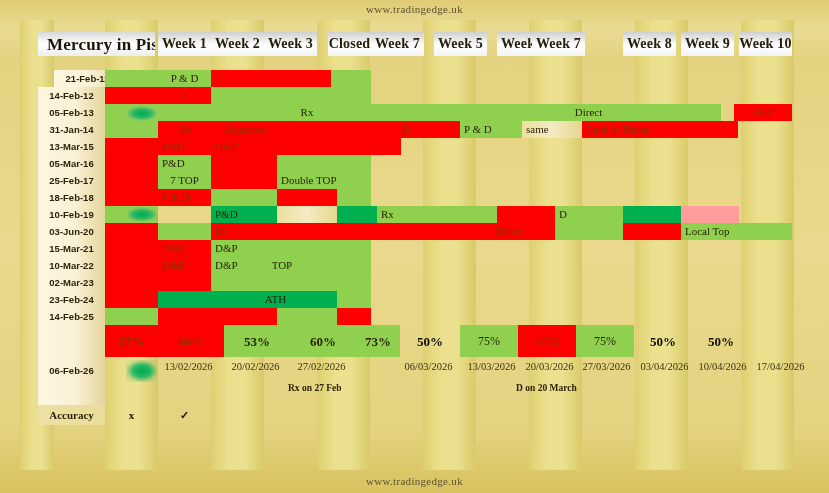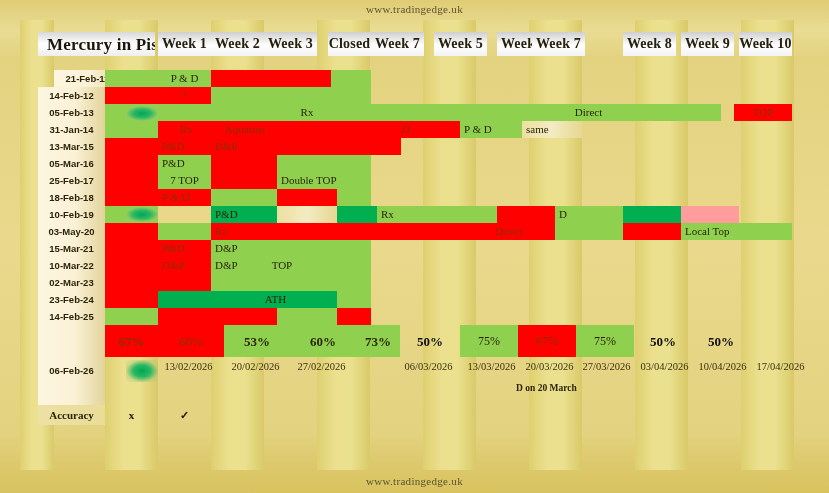--- a/index.html
+++ b/index.html
@@ -109,21 +109,21 @@
 
     <div class="cell rowlab" style="left:34px;top:50px;width:67px;height:17px;">21-Feb-11</div>
     <div class="cell rowlab" style="left:18px;top:67px;width:67px;height:17px;">14-Feb-12</div>
     <div class="cell rowlab" style="left:18px;top:84px;width:67px;height:17px;">05-Feb-13</div>
     <div class="cell rowlab" style="left:18px;top:101px;width:67px;height:17px;">31-Jan-14</div>
     <div class="cell rowlab" style="left:18px;top:118px;width:67px;height:17px;">13-Mar-15</div>
     <div class="cell rowlab" style="left:18px;top:135px;width:67px;height:17px;">05-Mar-16</div>
     <div class="cell rowlab" style="left:18px;top:152px;width:67px;height:17px;">25-Feb-17</div>
     <div class="cell rowlab" style="left:18px;top:169px;width:67px;height:17px;">18-Feb-18</div>
     <div class="cell rowlab" style="left:18px;top:186px;width:67px;height:17px;">10-Feb-19</div>
-    <div class="cell rowlab" style="left:18px;top:203px;width:67px;height:17px;">03-May-20</div>
+    <div class="cell rowlab" style="left:18px;top:203px;width:67px;height:17px;">03-Jun-20</div>
     <div class="cell rowlab" style="left:18px;top:220px;width:67px;height:17px;">15-Mar-21</div>
     <div class="cell rowlab" style="left:18px;top:237px;width:67px;height:17px;">10-Mar-22</div>
     <div class="cell rowlab" style="left:18px;top:254px;width:67px;height:17px;">02-Mar-23</div>
     <div class="cell rowlab" style="left:18px;top:271px;width:67px;height:17px;">23-Feb-24</div>
     <div class="cell rowlab" style="left:18px;top:288px;width:67px;height:17px;">14-Feb-25</div>
     <div class="cell rowlab" style="left:18px;top:337px;width:67px;height:28px;">06-Feb-26</div>
     <div class="cell rowlab" style="left:18px;top:305px;width:67px;height:32px;"></div>
     <div class="cell rowlab" style="left:18px;top:365px;width:67px;height:20px;"></div>
 
     <div class="cell g" style="left:85px;top:50px;width:53px;height:17px;"></div>
@@ -165,20 +165,23 @@
       <span class="txtred" style="margin-left:32px;">Aquarius</span>
     </div>
     <div class="cell r lft" style="left:378px;top:101px;width:62px;height:17px;">
       <span class="txtred">D</span>
     </div>
     <div class="cell g lft" style="left:440px;top:101px;width:62px;height:17px;">
       <span class="txtdark">P &amp; D</span>
     </div>
     <div class="cell cream lft" style="left:502px;top:101px;width:60px;height:17px;">
       <span class="txtdark">same</span>
+    </div>
+    <div class="cell r lft" style="left:562px;top:101px;width:156px;height:17px;">
+      <span class="txtred">Back in Pisces</span>
     </div>
 
     <div class="cell r lft" style="left:138px;top:118px;width:53px;height:17px;">
       <span class="txtred">P&amp;D</span>
     </div>
     <div class="cell r lft" style="left:191px;top:118px;width:190px;height:17px;">
       <span class="txtred">D&amp;P</span>
     </div>
 
     <div class="cell g lft" style="left:138px;top:135px;width:53px;height:17px;">
@@ -271,20 +274,21 @@
     <div class="cell ctr dt" style="left:200px;top:337px;width:71px;height:20px;">20/02/2026</div>
     <div class="cell ctr dt" style="left:266px;top:337px;width:71px;height:20px;">27/02/2026</div>
     <div class="cell ctr dt" style="left:373px;top:337px;width:71px;height:20px;">06/03/2026</div>
     <div class="cell ctr dt" style="left:436px;top:337px;width:71px;height:20px;">13/03/2026</div>
     <div class="cell ctr dt" style="left:494px;top:337px;width:71px;height:20px;">20/03/2026</div>
     <div class="cell ctr dt" style="left:551px;top:337px;width:71px;height:20px;">27/03/2026</div>
     <div class="cell ctr dt" style="left:609px;top:337px;width:71px;height:20px;">03/04/2026</div>
     <div class="cell ctr dt" style="left:667px;top:337px;width:71px;height:20px;">10/04/2026</div>
     <div class="cell ctr dt" style="left:725px;top:337px;width:71px;height:20px;">17/04/2026</div>
 
+    <div class="cell lft note" style="left:264px;top:360px;width:110px;height:18px;">Rx on 27 Feb</div>
     <div class="cell lft note" style="left:492px;top:360px;width:110px;height:18px;">D on 20 March</div>
 
     <div class="cell rowlab" style="left:18px;top:385px;width:67px;height:20px;background:linear-gradient(90deg,#ece0a4,#eadd99);font-family:'Liberation Serif',serif;font-size:11px;">Accuracy</div>
     <div class="cell ctr acc" style="left:85px;top:385px;width:53px;height:20px;">x</div>
     <div class="cell ctr acc" style="left:138px;top:385px;width:53px;height:20px;">✓</div>
 
   </div>
 </div>
 
 </body></html>

